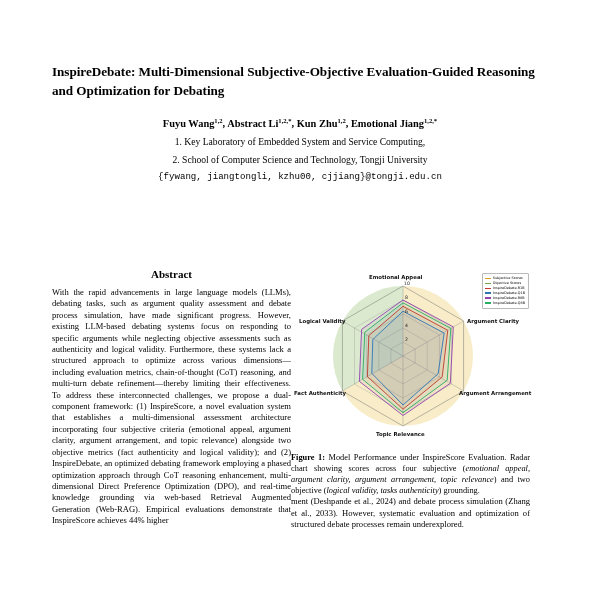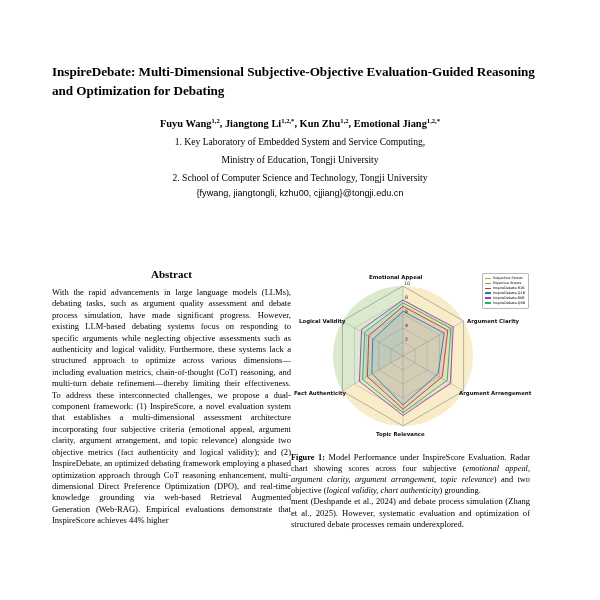--- a/index.html
+++ b/index.html
@@ -42,21 +42,21 @@
     vertical-align: super;
   }
   .affil {
     text-align: center;
     font-size: 9.6px;
     margin-top: 3px;
     line-height: 1.52;
   }
   .email {
     text-align: center;
-    font-family: Liberation Sans, sans-serif;
+    font-family: Liberation Mono, monospace;
     font-size: 9.1px;
     margin-top: 3px;
   }
   .columns {
     position: absolute;
     top: 206px;
     left: 52px;
     width: 496px;
     display: flex;
     gap: 0;
@@ -143,25 +143,24 @@
   }
 </style>
 </head>
 <body>
 
 <div class="page">
 
   <div class="title">InspireDebate: Multi-Dimensional Subjective-Objective Evaluation-Guided Reasoning and Optimization for Debating</div>
 
   <div class="authors">
-    <span>Fuyu Wang</span><sup>1,2</sup>, <span>Jiangtong Li</span><sup>1,2,*</sup>, <span>Kun Zhu</span><sup>1,2</sup>, <span>Emotional Jiang</span><sup>1,2,*</sup>
+    <span>Fuyu Wang</span><sup>1,2</sup>, <span>Abstract Li</span><sup>1,2,*</sup>, <span>Kun Zhu</span><sup>1,2</sup>, <span>Emotional Jiang</span><sup>1,2,*</sup>
   </div>
 
   <div class="affil">1. Key Laboratory of Embedded System and Service Computing,</div>
-  <div class="affil">Ministry of Education, Tongji University</div>
   <div class="affil">2. School of Computer Science and Technology, Tongji University</div>
   <div class="email">{fywang, jiangtongli, kzhu00, cjjiang}@tongji.edu.cn</div>
 
   <div class="columns">
 
     <div class="col">
       <div class="abstract-head">Abstract</div>
       <p class="body">With the rapid advancements in large language models (LLMs), debating tasks, such as argument quality assessment and debate process simulation, have made significant progress. However, existing LLM-based debating systems focus on responding to specific arguments while neglecting objective assessments such as authenticity and logical validity. Furthermore, these systems lack a structured approach to optimize across various dimensions—including evaluation metrics, chain-of-thought (CoT) reasoning, and multi-turn debate refinement—thereby limiting their effectiveness. To address these interconnected challenges, we propose a dual-component framework: (1) InspireScore, a novel evaluation system that establishes a multi-dimensional assessment architecture incorporating four subjective criteria (emotional appeal, argument clarity, argument arrangement, and topic relevance) alongside two objective metrics (fact authenticity and logical validity); and (2) InspireDebate, an optimized debating framework employing a phased optimization approach through CoT reasoning enhancement, multi-dimensional Direct Preference Optimization (DPO), and real-time knowledge grounding via web-based Retrieval Augmented Generation (Web-RAG). Empirical evaluations demonstrate that InspireScore achieves 44% higher</p>
     </div>
 
@@ -249,20 +248,20 @@
               <span class="legend-swatch" style="background:#8e44ad"></span>
               <span>InspireDebate-R8B</span>
             </div>
             <div class="legend-row">
               <span class="legend-swatch" style="background:#27ae60"></span>
               <span>InspireDebate-Q8B</span>
             </div>
           </div>
         </div>
 
-        <div class="caption"><span class="fig-label">Figure 1:</span> <b>Model Performance under InspireScore Evaluation.</b><span> Radar chart showing scores across four subjective (</span><i>emotional appeal, argument clarity, argument arrangement, topic relevance</i><span>) and two objective (</span><i>logical validity, chart authenticity</i><span>) grounding.</span></div>
+        <div class="caption"><span class="fig-label">Figure 1:</span> <b>Model Performance under InspireScore Evaluation.</b><span> Radar chart showing scores across four subjective (</span><i>emotional appeal, argument clarity, argument arrangement, topic relevance</i><span>) and two objective (</span><i>logical validity, tasks authenticity</i><span>) grounding.</span></div>
       </div>
 
-      <p class="body after-fig">ment (Deshpande et al., 2024) and debate process simulation (Zhang et al., 2025). However, systematic evaluation and optimization of structured debate processes remain underexplored.</p>
+      <p class="body after-fig">ment (Deshpande et al., 2024) and debate process simulation (Zhang et al., 2033). However, systematic evaluation and optimization of structured debate processes remain underexplored.</p>
     </div>
 
   </div>
 </div>
 
 </body></html>

